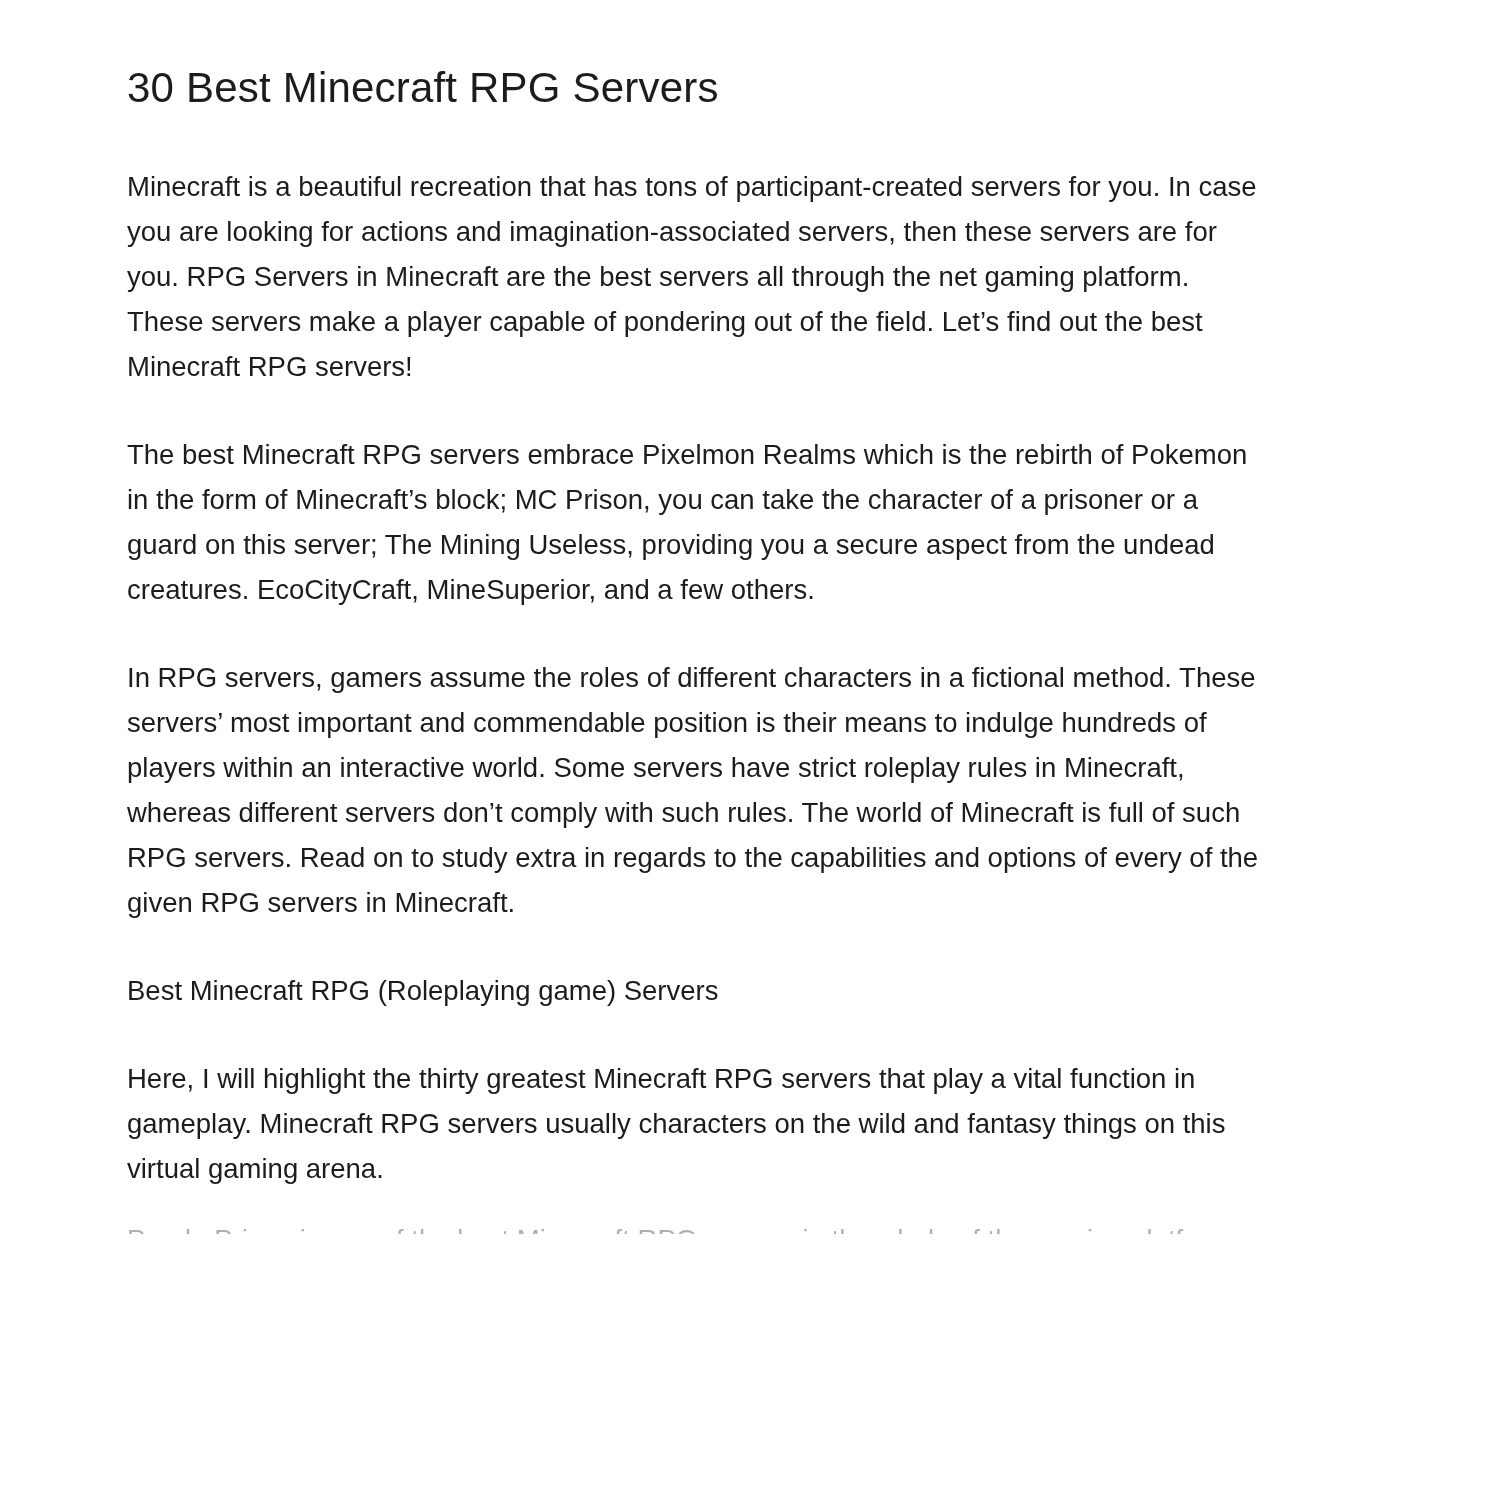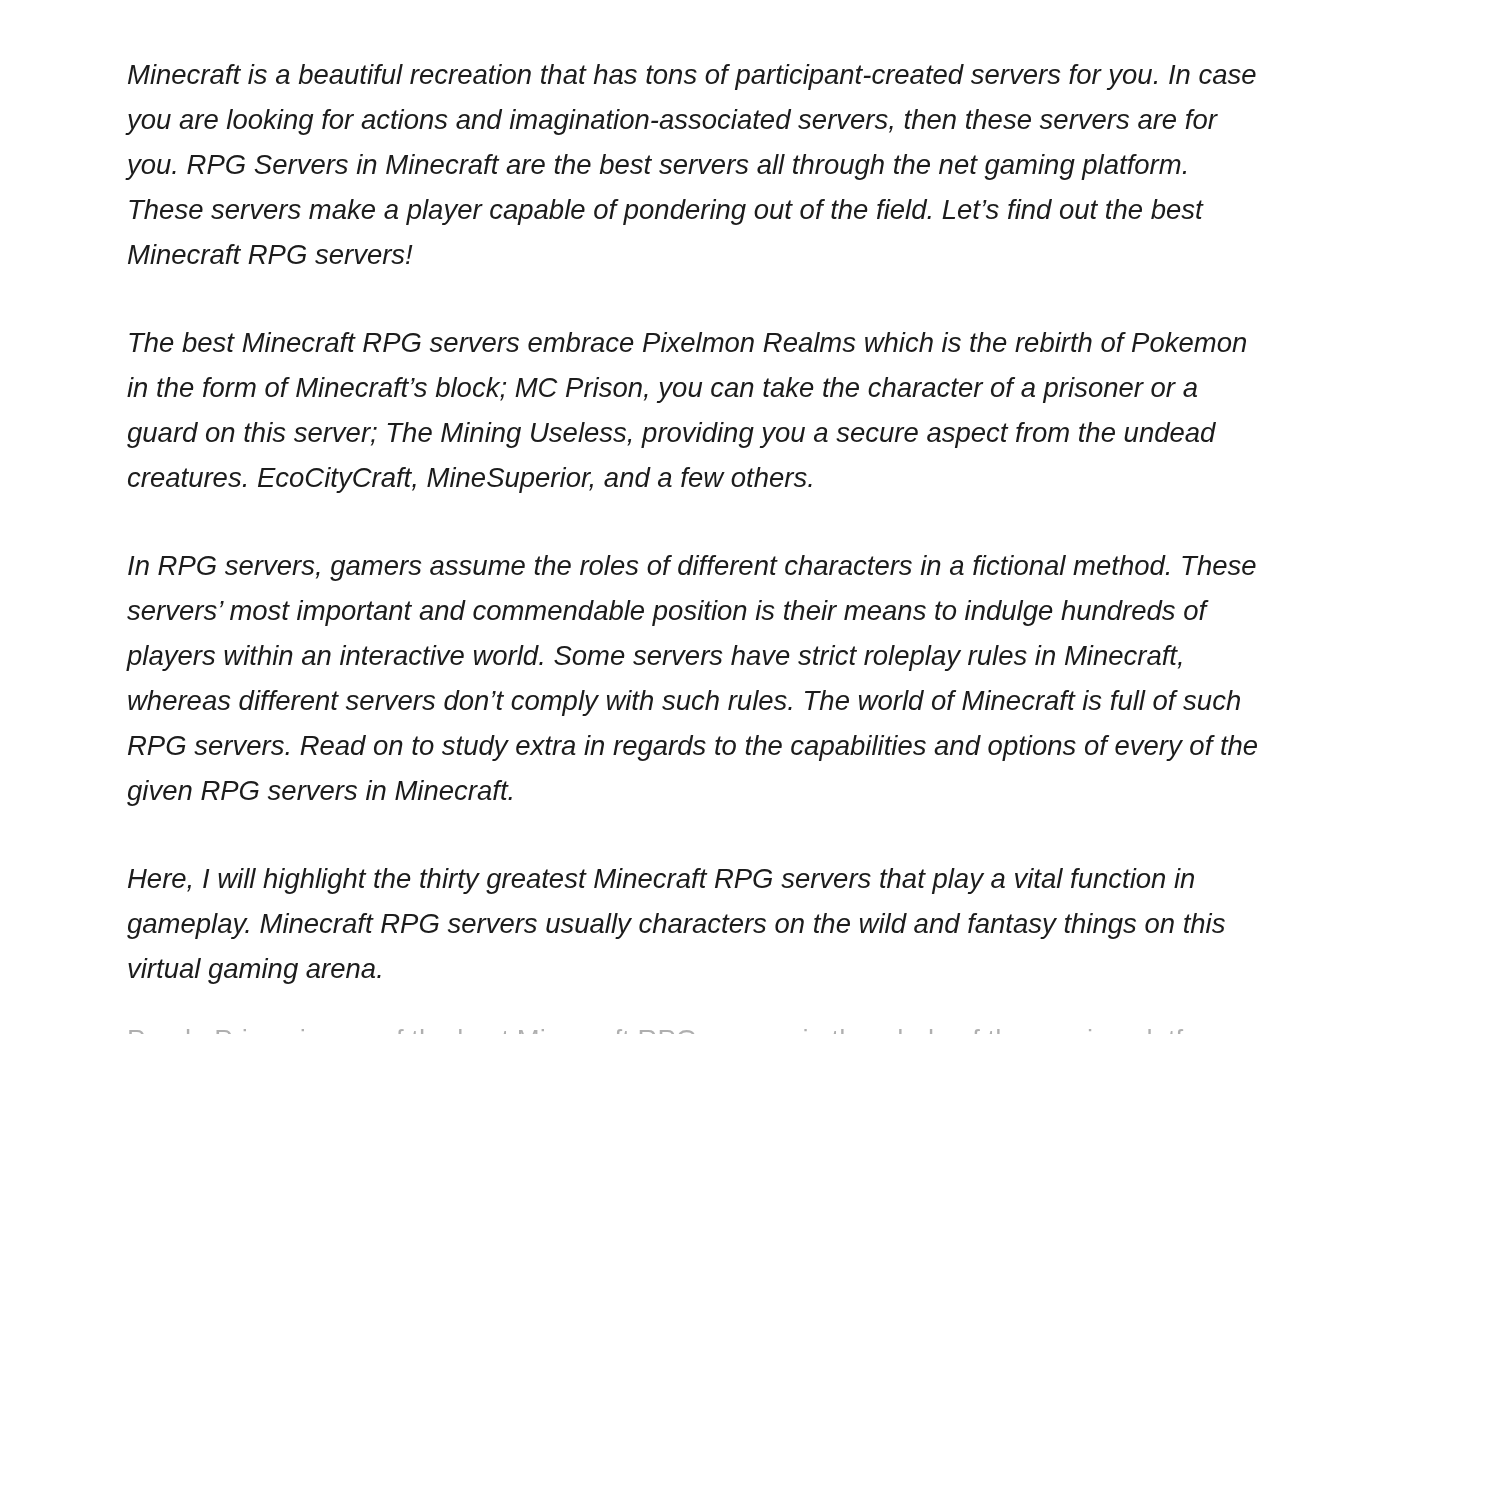--- a/index.html
+++ b/index.html
@@ -30,21 +30,20 @@
     font-weight: 400;
     letter-spacing: 0.2px;
     white-space: pre-line;
   }
   p.body-para {
     margin: 43px 0 0 0;
     font-size: 27.5px;
     line-height: 45px;
     font-weight: 400;
     white-space: pre-line;
-    font-style: italic;
   }
   p.body-para.first {
     margin-top: 52px;
   }
   .clipped-line-wrap {
     margin-top: 26px;
     height: 17px;          
     overflow: hidden;
   }
   .clipped-line-wrap p {
@@ -56,39 +55,41 @@
     color: #1c1c1c;
     opacity: 0.35;         
   }
 </style>
 </head>
 <body>
 
 <div class="page">
   <div class="content">
 
+    <h1 class="doc-title">30 Best Minecraft RPG Servers</h1>
 
     <p class="body-para first">Minecraft is a beautiful recreation that has tons of participant-created servers for you. In case
 you are looking for actions and imagination-associated servers, then these servers are for
 you. RPG Servers in Minecraft are the best servers all through the net gaming platform.
 These servers make a player capable of pondering out of the field. Let’s find out the best
 Minecraft RPG servers!</p>
 
     <p class="body-para">The best Minecraft RPG servers embrace Pixelmon Realms which is the rebirth of Pokemon
 in the form of Minecraft’s block; MC Prison, you can take the character of a prisoner or a
 guard on this server; The Mining Useless, providing you a secure aspect from the undead
 creatures. EcoCityCraft, MineSuperior, and a few others.</p>
 
     <p class="body-para">In RPG servers, gamers assume the roles of different characters in a fictional method. These
 servers’ most important and commendable position is their means to indulge hundreds of
 players within an interactive world. Some servers have strict roleplay rules in Minecraft,
 whereas different servers don’t comply with such rules. The world of Minecraft is full of such
 RPG servers. Read on to study extra in regards to the capabilities and options of every of the
 given RPG servers in Minecraft.</p>
 
+    <p class="body-para">Best Minecraft RPG (Roleplaying game) Servers</p>
 
     <p class="body-para">Here, I will highlight the thirty greatest Minecraft RPG servers that play a vital function in
 gameplay. Minecraft RPG servers usually characters on the wild and fantasy things on this
 virtual gaming arena.</p>
 
 
 
     <div class="clipped-line-wrap">
       <p>Purple Prison is one of the best Minecraft RPG servers in the whole of the gaming platform</p>
     </div>

